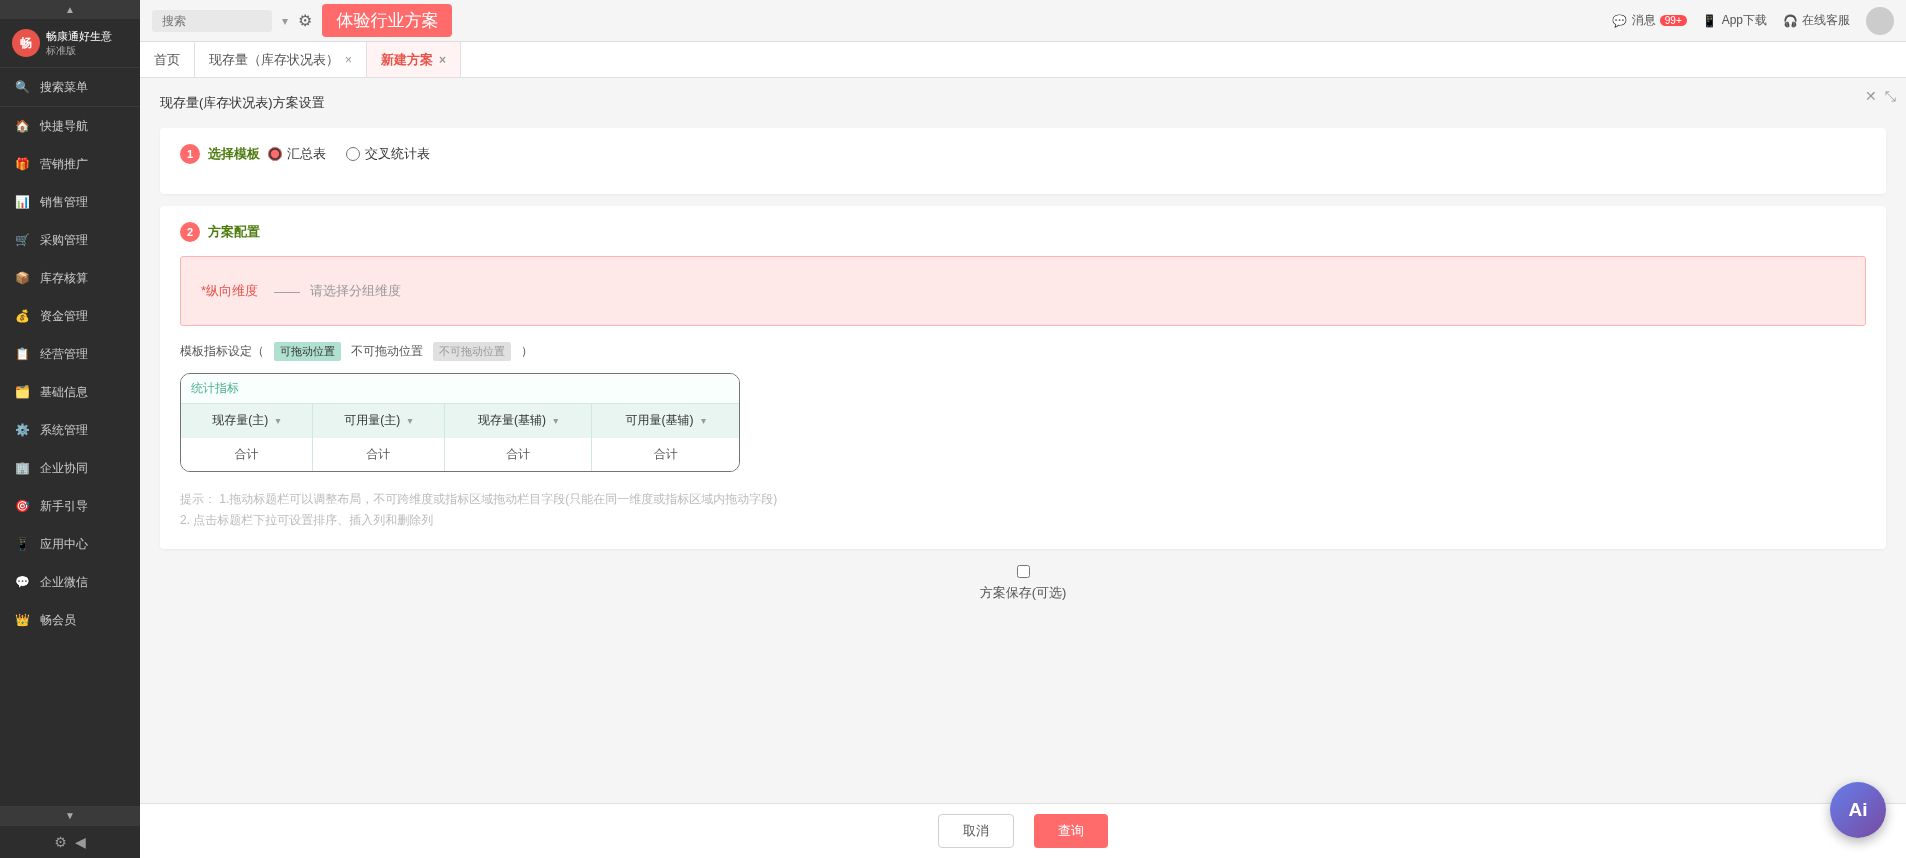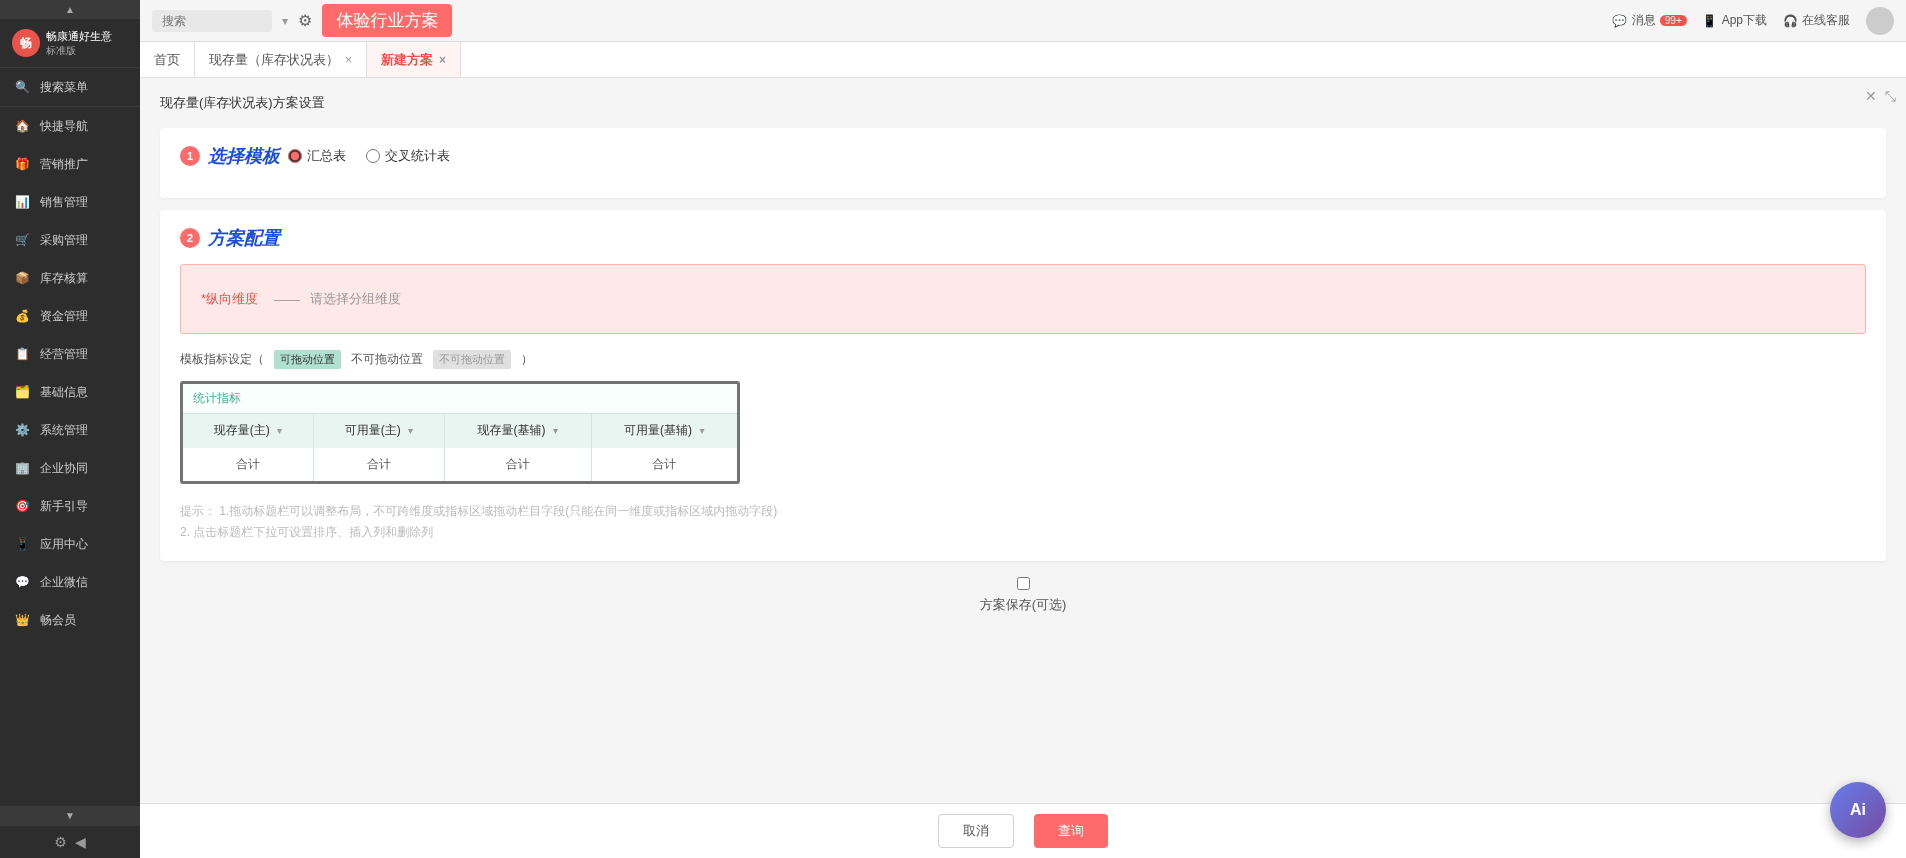--- a/index.html
+++ b/index.html
@@ -241,24 +241,23 @@
       color: white;
       border-radius: 50%;
       display: flex;
       align-items: center;
       justify-content: center;
       font-size: 11px;
       font-weight: bold;
       flex-shrink: 0;
     }
     .step-title {
-      font-size: 18px;
+      font-size: 13px;
       font-weight: bold;
-      color: #1d4ed8;
-      font-style: italic;
+      color: #4d7c0f;
     }
 
     .template-options {
       display: flex;
       align-items: center;
       gap: 20px;
     }
     .radio-option {
       display: flex;
       align-items: center;
@@ -321,22 +320,22 @@
     }
     .indicator-badge-nodrag {
       background: #e0e0e0;
       border-radius: 2px;
       padding: 2px 6px;
       font-size: 11px;
       color: #999;
     }
 
     .stats-section {
-      border: 3px solid #737373;
-      border-radius: 3px;
+      border: 1px solid #737373;
+      border-radius: 10px;
       overflow: hidden;
       display: inline-block;
       min-width: 560px;
     }
     .stats-label {
       font-size: 12px;
       color: #4caf8f;
       padding: 6px 10px;
       background: #f9fffd;
       border-bottom: 1px solid #d0e8e0;
@@ -439,21 +438,21 @@
       bottom: 20px;
       right: 20px;
       background: linear-gradient(135deg, #667eea, #764ba2);
       color: white;
       border-radius: 50%;
       width: 56px;
       height: 56px;
       display: flex;
       align-items: center;
       justify-content: center;
-      font-size: 16px;
+      font-size: 19px;
       font-weight: bold;
       cursor: pointer;
       box-shadow: 0 4px 12px rgba(0,0,0,0.3);
     }
   </style>
 </head>
 <body>
 
 <div class="sidebar">
   <div class="sidebar-scroll-top">▲</div>

